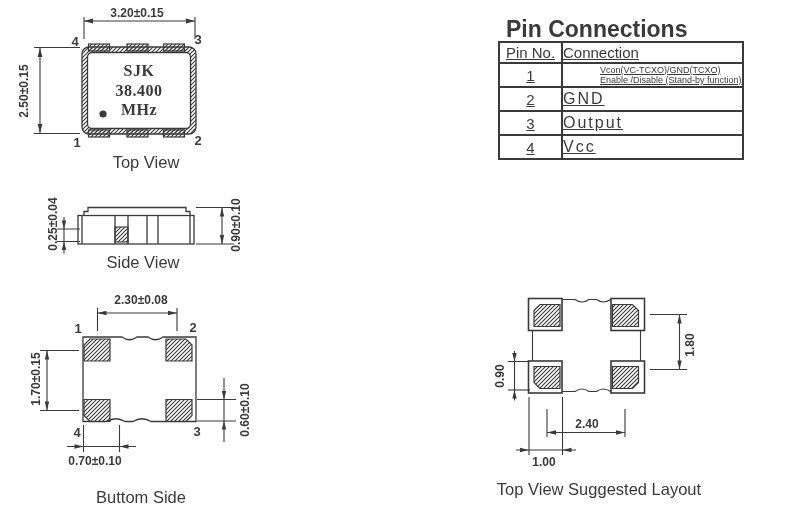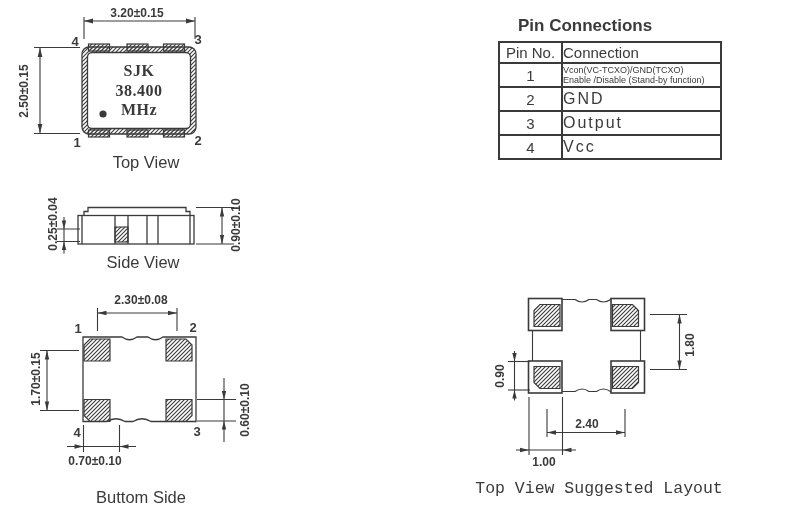--- a/index.html
+++ b/index.html
@@ -5,29 +5,29 @@
   html,body{margin:0;padding:0;background:#fff;}
   .page{position:relative;width:806px;height:516px;background:#fff;overflow:hidden;
         font-family:"Liberation Sans",sans-serif;color:#3a3a3a;border-radius:11px;}
   svg.geom{position:absolute;left:0;top:0;}
   .lbl{position:absolute;transform:translate(-50%,-50%);white-space:nowrap;line-height:1;color:#3a3a3a;}
   .dim{font-size:12px;font-weight:700;}
   .rot{transform:translate(-50%,-50%) rotate(-90deg);}
   .num{font-size:13px;font-weight:700;}
   .mark{font-size:16px;font-weight:700;letter-spacing:.5px;font-family:Liberation Serif, serif;}
   .cap{font-size:16.5px;font-weight:400;}
-  .tbl-title{position:absolute;left:518px;top:16px;font-size:17px;font-weight:700;white-space:nowrap;}
+  .tbl-title{position:absolute;left:506px;top:16px;font-size:23px;font-weight:700;white-space:nowrap;}
   table.pins{position:absolute;left:498px;top:41px;border-collapse:collapse;table-layout:fixed;}
   table.pins td,table.pins th{border:2px solid #3a3a3a;padding:0;vertical-align:middle;
-        font-weight:400;color:#3a3a3a;background:#fff;}
+        font-weight:400;color:#3a3a3a;background:#fff;text-decoration:underline;}
   td.pin-no,th.pin-no{width:61px;text-align:center;font-size:15px;}
   th.conn{width:157px;text-align:left;padding-left:5px;font-size:15px;font-weight:400;}
   td.conn{width:157px;text-align:left;padding-left:5px;font-size:16px;letter-spacing:2px;}
   tr.hdr{height:21px;} tr.row{height:24px;}
-  .small-line{font-size:9px;letter-spacing:0;line-height:10.5px;white-space:nowrap;}
+  .small-line{font-size:9px;letter-spacing:0;line-height:10.5px;white-space:nowrap;margin-left:37px;}
 </style>
 </head>
 <body>
 
 <div class="page">
 
   <svg class="geom" width="806" height="516" viewBox="0 0 806 516">
     <defs>
       <pattern id="hatch" width="4" height="4" patternUnits="userSpaceOnUse">
         <path d="M-1,1 l2,-2 M0,4 l4,-4 M3,5 l2,-2" stroke="#3a3a3a" stroke-width="1.1"></path>
@@ -203,21 +203,21 @@
   <span class="lbl num" style="left:197px;top:431px;">3</span>
   <span class="lbl dim rot" style="left:36px;top:379px;">1.70±0.15</span>
   <span class="lbl dim rot" style="left:245px;top:410px;">0.60±0.10</span>
   <span class="lbl dim" style="left:95px;top:461px;">0.70±0.10</span>
   <span class="lbl cap" style="left:141px;top:497px;">Buttom Side</span>
 
   <span class="lbl dim rot" style="left:500px;top:376px;">0.90</span>
   <span class="lbl dim rot" style="left:690px;top:345px;">1.80</span>
   <span class="lbl dim" style="left:587px;top:424px;">2.40</span>
   <span class="lbl dim" style="left:544px;top:462px;">1.00</span>
-  <span class="lbl cap" style="left:599px;top:489px;font-family:Liberation Mono, monospace;">Top View Suggested Layout</span>
+  <span class="lbl cap" style="left:599px;top:489px;">Top View Suggested Layout</span>
 
   <div class="tbl-title">Pin Connections</div>
   <table class="pins">
     <tbody>
       <tr class="hdr">
         <th class="pin-no">Pin No.</th>
         <th class="conn">Connection</th>
       </tr>
       <tr class="row">
         <td class="pin-no">1</td>

